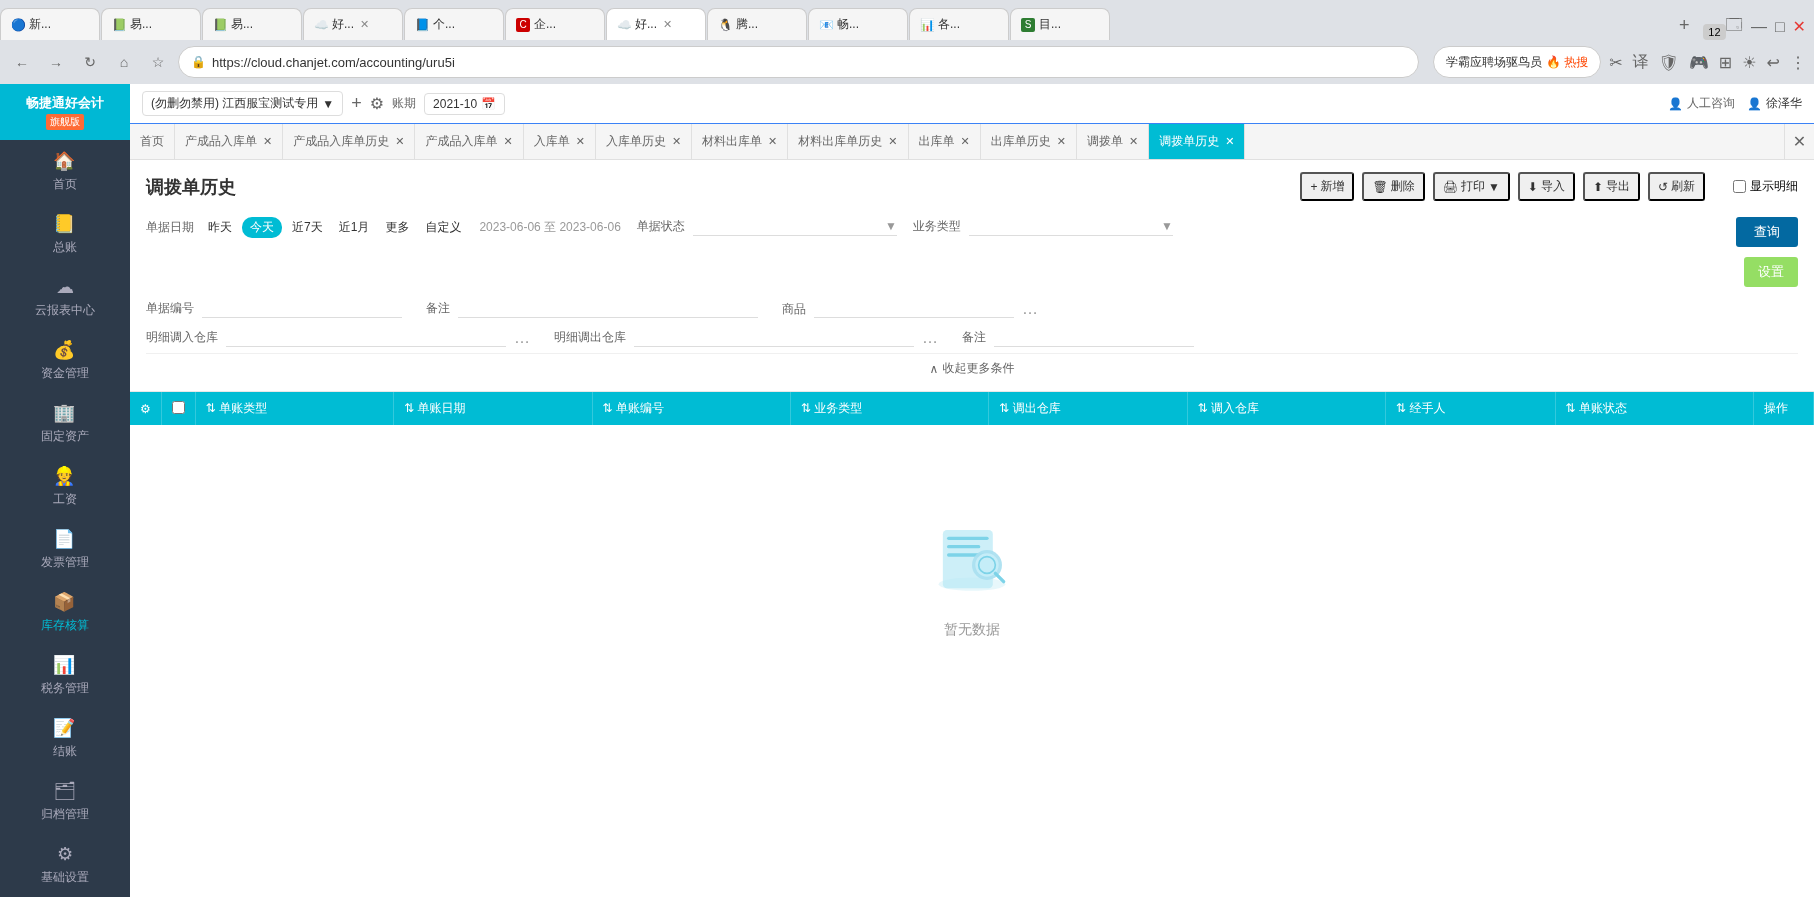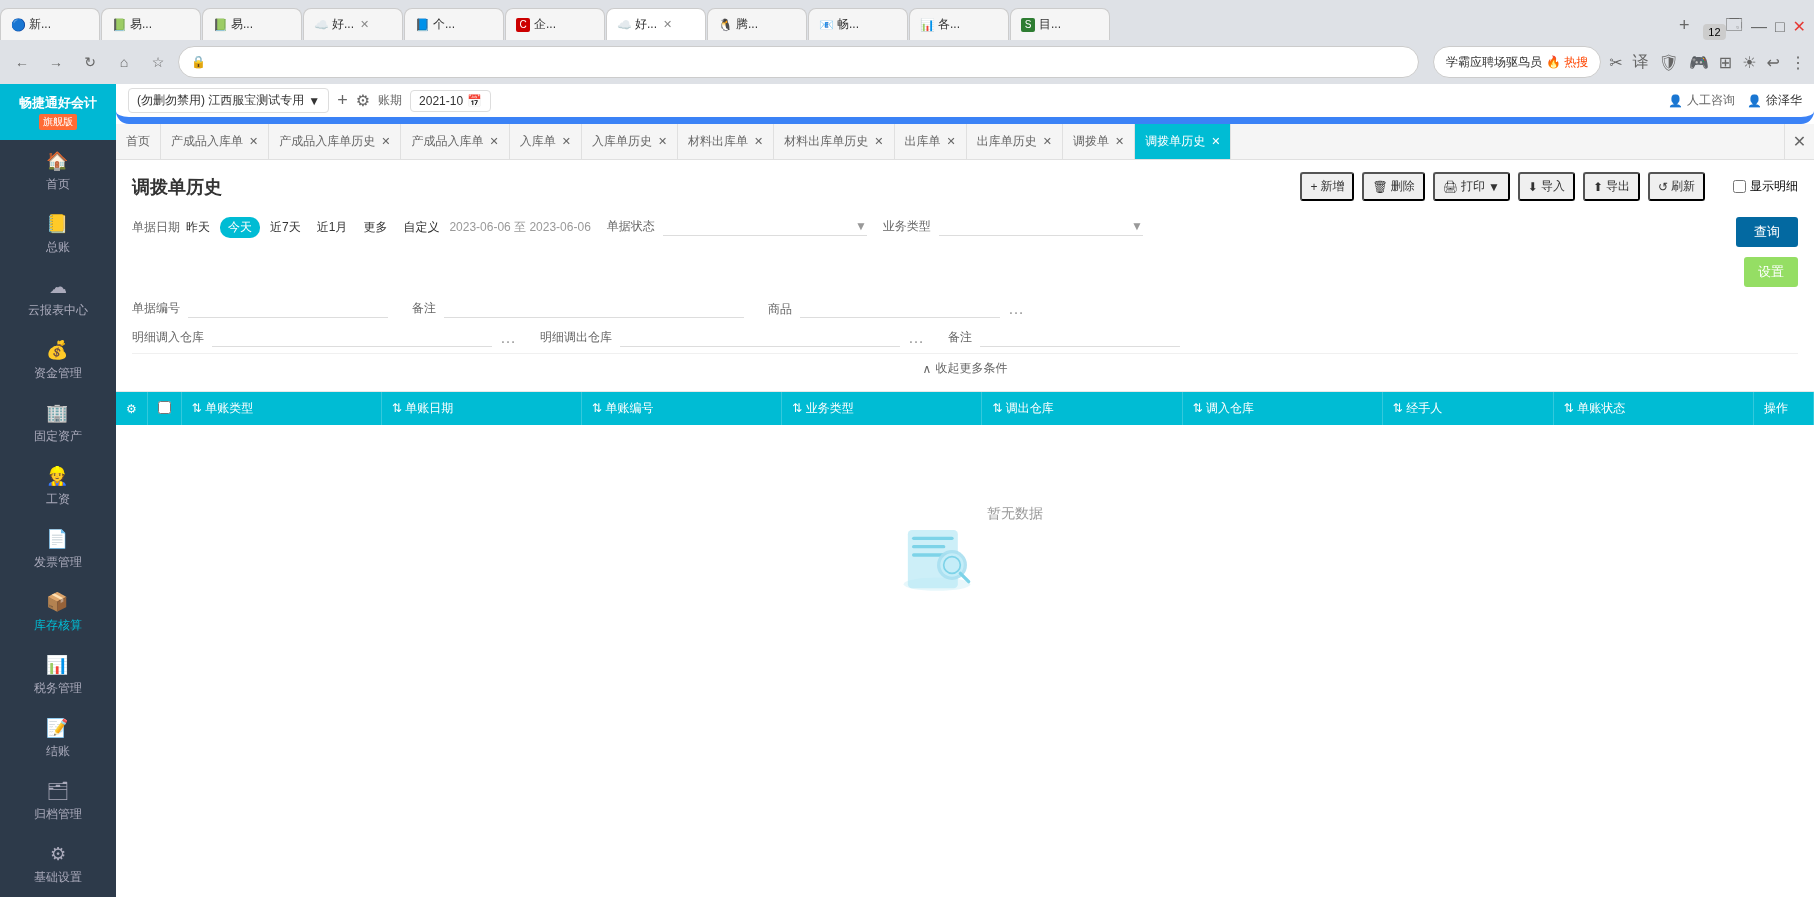--- a/index.html
+++ b/index.html
@@ -22,32 +22,32 @@
     .address-bar-right { display: flex; align-items: center; gap: 8px; margin-left: 8px; }
     .search-bar { display: flex; align-items: center; background: #fff; border-radius: 20px; padding: 4px 12px; height: 32px; border: 1px solid #ccc; font-size: 12px; color: #333; gap: 4px; }
     .hot-tag { color: #ff4500; font-size: 12px; }
     .toolbar-icons { display: flex; align-items: center; gap: 10px; }
     .toolbar-icons span { font-size: 16px; color: #666; cursor: pointer; }
 
     
     .app-container { display: flex; width: 100%; height: calc(897px - 84px); }
 
     
-    .sidebar { width: 116px; background: #2d3a4a; height: 100%; display: flex; flex-direction: column; flex-shrink: 0; }
+    .sidebar { width: 130px; background: #2d3a4a; height: 100%; display: flex; flex-direction: column; flex-shrink: 0; }
     .sidebar-logo { background: #00b8d4; padding: 10px; display: flex; flex-direction: column; align-items: center; justify-content: center; height: 70px; }
     .sidebar-logo .logo-text { color: #fff; font-size: 13px; font-weight: bold; }
     .sidebar-logo .logo-sub { color: #fff; font-size: 10px; background: #ff6b35; padding: 1px 4px; border-radius: 2px; margin-top: 2px; }
     .sidebar-item { display: flex; flex-direction: column; align-items: center; padding: 10px 0; cursor: pointer; color: #aab; font-size: 12px; gap: 4px; }
     .sidebar-item .si-icon { font-size: 18px; }
 
     
     .main-content { flex: 1; display: flex; flex-direction: column; background: #fff; overflow: hidden; }
 
     
-    .app-header { display: flex; align-items: center; background: #fff; border-bottom: 7px solid #3b82f6; padding: 0 12px; height: 40px; gap: 8px; flex-shrink: 0; border-radius: 13px; }
+    .app-header { display: flex; align-items: center; background: #fff; border-bottom: 1px solid #3b82f6; padding: 0 12px; height: 40px; gap: 8px; flex-shrink: 0; }
     .company-selector { display: flex; align-items: center; gap: 4px; font-size: 12px; color: #333; cursor: pointer; border: 1px solid #ddd; padding: 3px 8px; border-radius: 4px; }
     .period-label { font-size: 12px; color: #666; font-family: Liberation Mono, monospace; }
     .period-value { font-size: 12px; color: #333; border: 1px solid #ddd; padding: 3px 8px; border-radius: 4px; display: flex; align-items: center; gap: 4px; cursor: pointer; }
     .app-header-right { margin-left: auto; display: flex; align-items: center; gap: 12px; font-size: 12px; color: #333; }
     .help-btn { display: flex; align-items: center; gap: 4px; cursor: pointer; color: #666; }
     .user-btn { display: flex; align-items: center; gap: 4px; cursor: pointer; }
 
     
     .page-tabs { display: flex; align-items: center; background: #f5f5f5; border-bottom: 1px solid #e0e0e0; height: 36px; overflow-x: auto; flex-shrink: 0; padding-left: 0; }
     .page-tabs::-webkit-scrollbar { height: 0; }
@@ -80,21 +80,21 @@
 
     
     .data-table { width: 100%; border-collapse: collapse; }
     .table-header { background: #00bcd4; }
     .table-header th { color: #fff; font-size: 12px; padding: 8px 10px; text-align: left; white-space: nowrap; border-right: 1px solid rgba(255,255,255,0.2); font-weight: normal; }
     .th-checkbox { width: 30px; text-align: center; }
     .th-gear { width: 30px; text-align: center; }
     .th-ops { width: 60px; text-align: center; }
 
     
-    .empty-state { display: flex; flex-direction: row; justify-content: center; padding: 80px 0; }
+    .empty-state { display: flex; flex-direction: column; align-items: center; justify-content: center; padding: 80px 0; }
     .empty-icon { width: 100px; height: 100px; margin-bottom: 16px; }
     .empty-text { font-size: 14px; color: #999; }
 
     
     .page-body::-webkit-scrollbar { width: 6px; }
     .page-body::-webkit-scrollbar-track { background: #f1f1f1; }
     .page-body::-webkit-scrollbar-thumb { background: #ccc; border-radius: 3px; }
 
     
     .filter-right-actions { display: flex; flex-direction: column; align-items: flex-end; gap: 6px; }
@@ -167,20 +167,21 @@
   </div>
 
   <div class="address-bar">
     <div class="nav-btn">←</div>
     <div class="nav-btn">→</div>
     <div class="nav-btn">↻</div>
     <div class="nav-btn">⌂</div>
     <div class="nav-btn">☆</div>
     <div class="url-bar">
       <span class="lock-icon">🔒</span>
+      <span class="url-text">https://cloud.chanjet.com/accounting/uru5i</span>
     </div>
     <div class="address-bar-right">
       <div class="search-bar">
         <span>学霸应聘场驱鸟员</span>
         <span class="hot-tag">🔥 热搜</span>
       </div>
       <div class="toolbar-icons">
         <span>✂</span>
         <span>译</span>
         <span>🛡</span>
@@ -366,21 +367,21 @@
           <label style="display:flex;align-items:center;gap:4px;font-size:12px;cursor:pointer;padding-left:20px;">
             <input type="checkbox" style="">
             <span>显示明细</span>
           </label>
         </div>
       </div>
 
       <div class="filter-area">
 
         <div style="display:flex;align-items:flex-start;gap:16px;margin-bottom:12px;">
-          <div style="display:flex;align-items:center;gap:0;flex-wrap:wrap;">
+          <div style="display:flex;align-items:center;gap:8px;flex-wrap:wrap;">
             <span class="filter-label">单据日期</span>
             <div class="filter-date-btns">
               <button class="date-btn">昨天</button>
               <button class="date-btn active">今天</button>
               <button class="date-btn">近7天</button>
               <button class="date-btn">近1月</button>
               <button class="date-btn">更多</button>
               <button class="date-btn">自定义</button>
             </div>
             <span class="filter-date-range">2023-06-06 至 2023-06-06</span>

